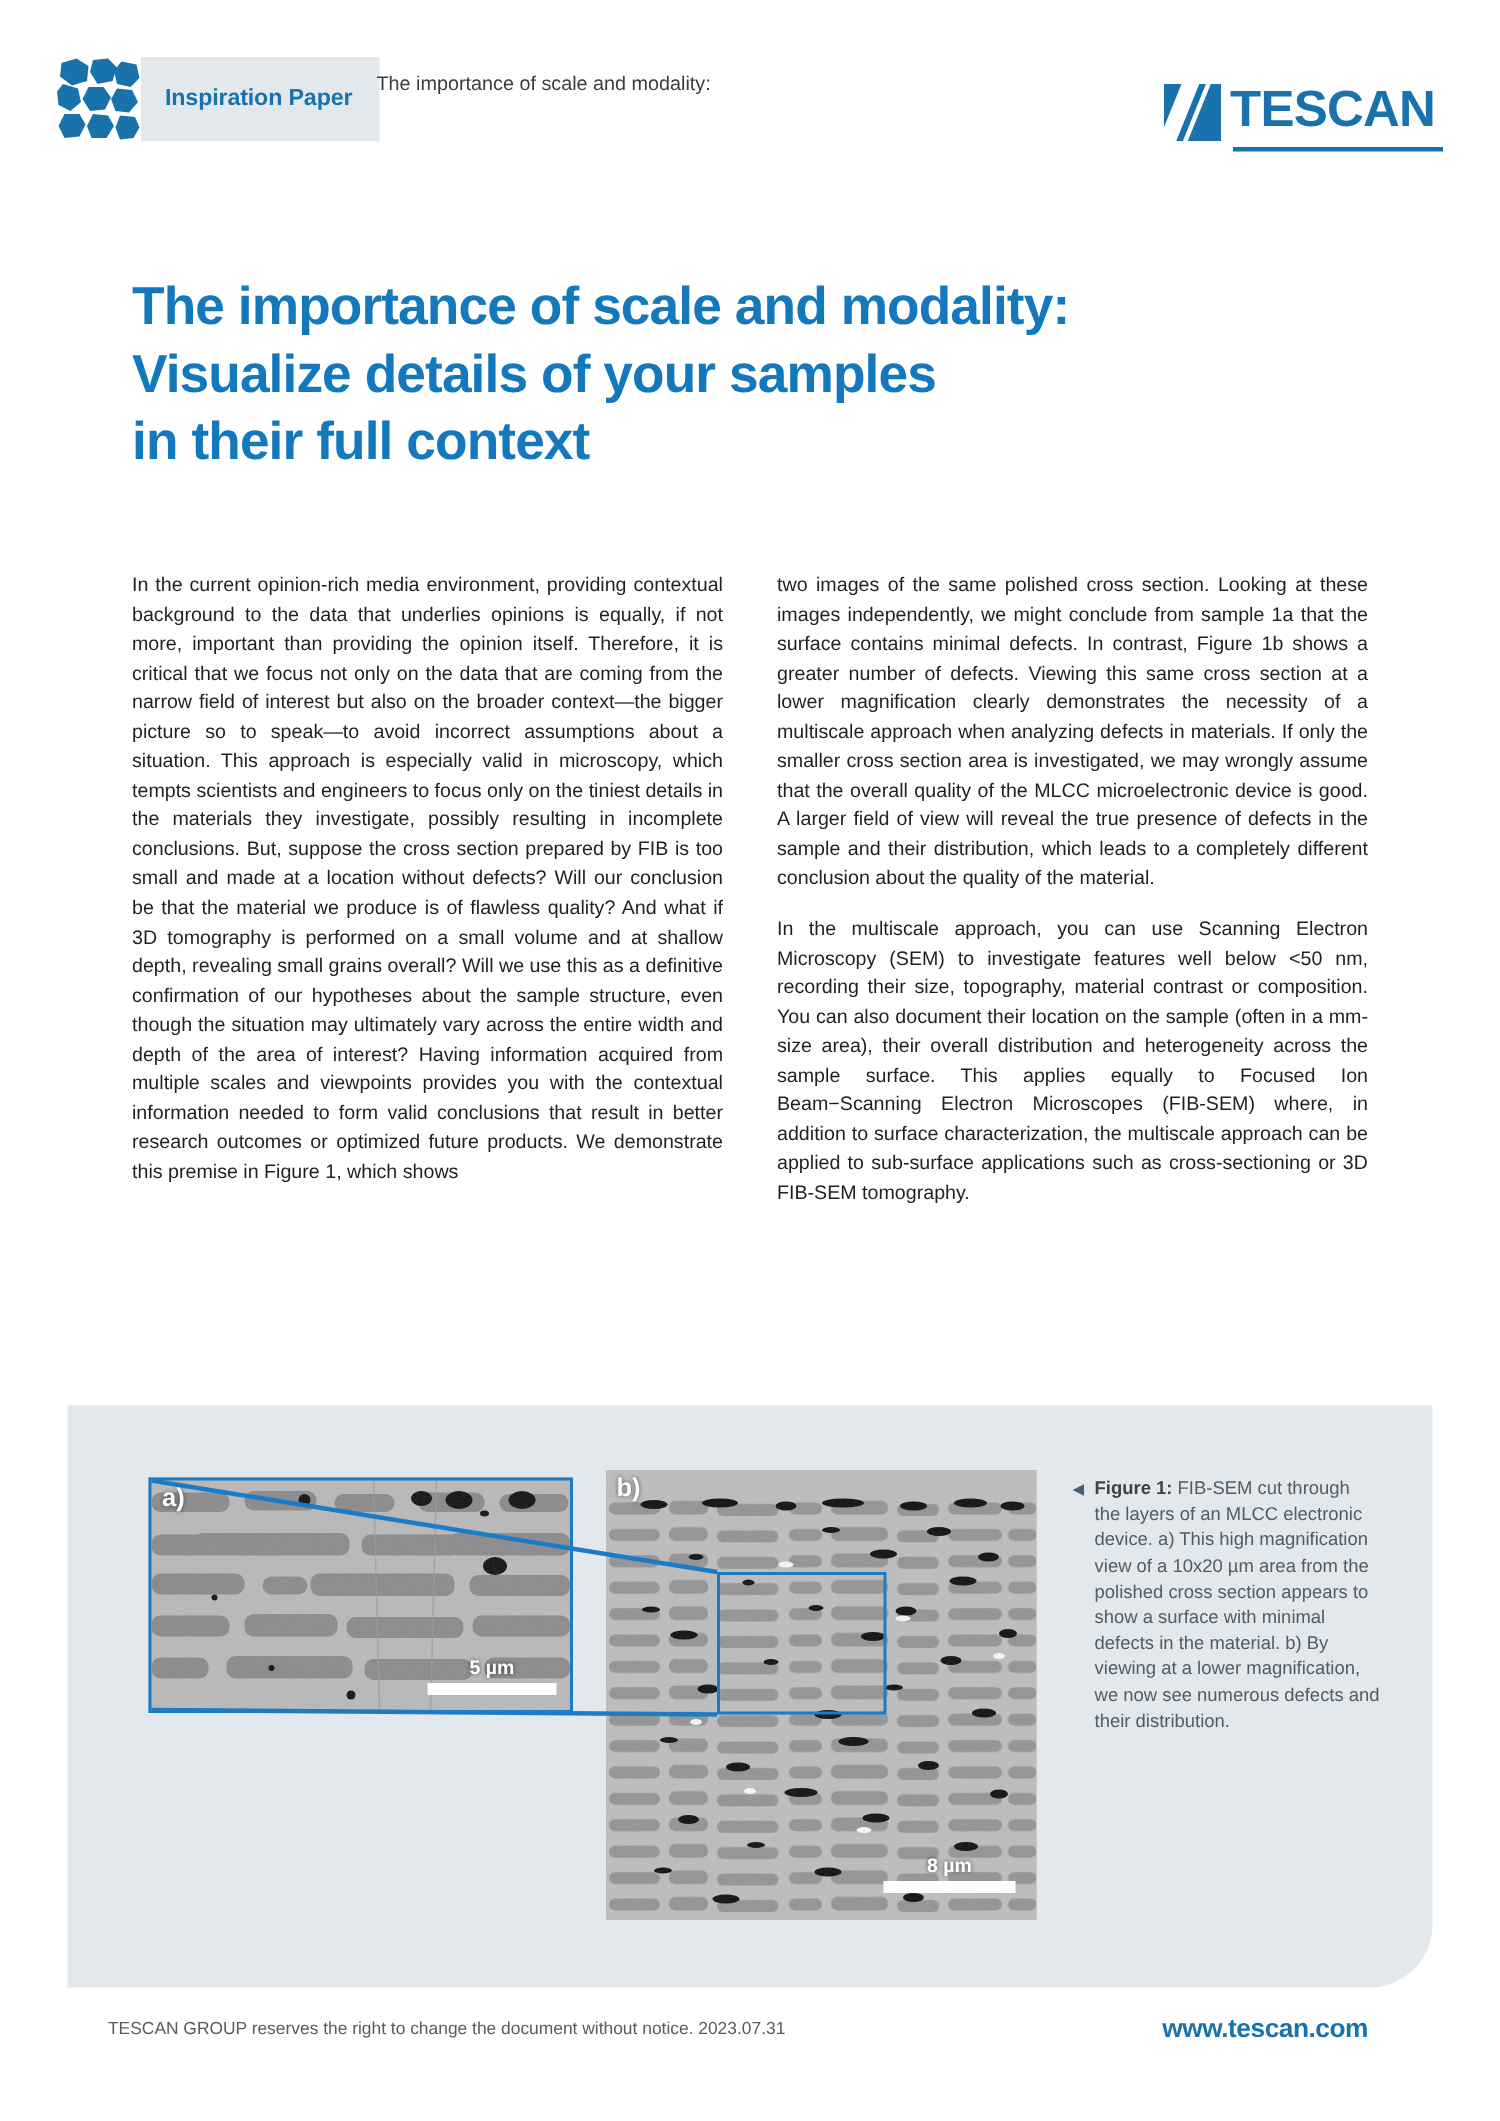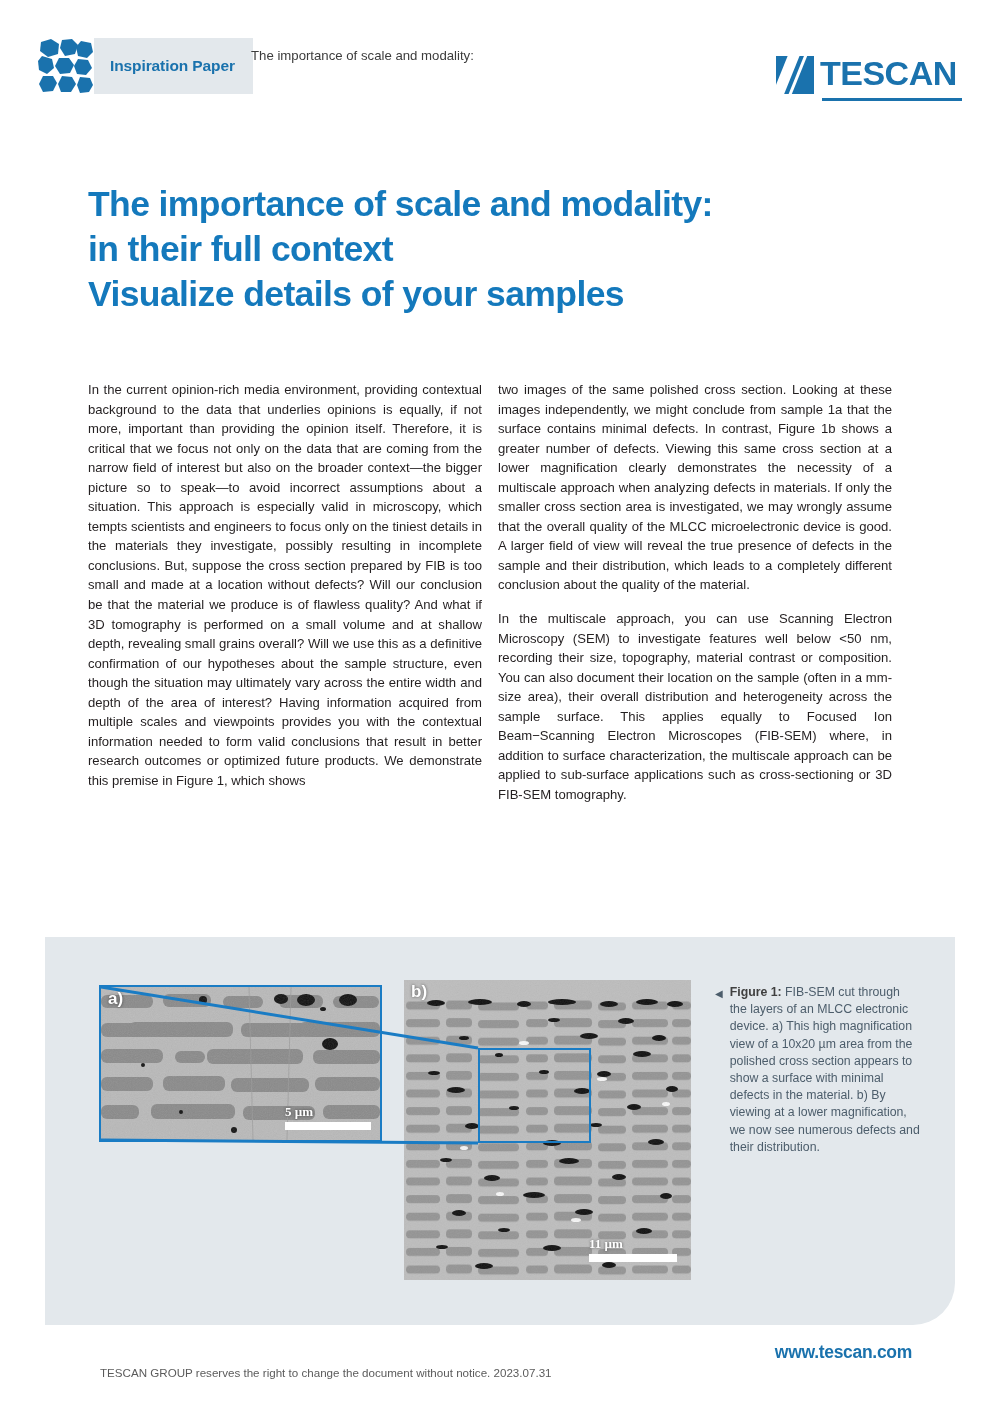--- a/index.html
+++ b/index.html
@@ -135,21 +135,21 @@
   }
   #page-title div { white-space: nowrap; }
 
   
   #columns {
     position: absolute;
     left: 88px;
     top: 380px;
     width: 824px;
     display: flex;
-    gap: 16px;
+    gap: 36px;
   }
   .col {
     width: 394px;
   }
   .col p {
     margin: 0 0 14px 0;
     font-size: 13.1px;
     line-height: 19.55px;
     text-align: justify;
     color: #231f20;
@@ -197,21 +197,21 @@
     font-size: 17px;
     font-weight: bold;
     color: #ffffff;
     text-shadow: 0 0 3px rgba(0,0,0,.55);
     z-index: 6;
   }
 
   .scale-wrap {
     position: absolute;
     z-index: 6;
-    font-family: Liberation Serif, serif;
+    text-align: center;
   }
   .scale-label {
     font-size: 13px;
     font-weight: bold;
     color: #ffffff;
     text-shadow: 0 0 3px rgba(0,0,0,.6);
     line-height: 15px;
   }
   .scale-bar {
     height: 8px;
@@ -265,25 +265,24 @@
   
   #footer-rule {
     position: absolute;
     left: 45px;
     top: 1330px;
     width: 910px;
     height: 0px;
   }
   #footer-note {
     position: absolute;
-    left: 100px;
+    left: 72px;
     top: 1346px;
     font-size: 11.6px;
     color: #5b5b5b;
-    margin-top: 20px;
   }
   #footer-url {
     position: absolute;
     right: 88px;
     top: 1342px;
     font-size: 17.5px;
     font-weight: bold;
     color: #1a72ad;
     letter-spacing: -0.3px;
     text-align: right;
@@ -326,22 +325,22 @@
       <span id="logo-slash2"></span>
     </span>
     <span id="logo-text">TESCAN</span>
     <span id="logo-underline"></span>
   </div>
 
 </div>
 
 <div id="page-title">
   <div>The importance of scale and modality:</div>
+  <div>Visualize details of your samples</div>
   <div>in their full context</div>
-  <div>Visualize details of your samples</div>
 </div>
 
 <div id="columns">
   <div class="col">
     <p>In the current opinion-rich media environment, providing contextual background to the data that underlies opinions is equally, if not more, important than providing the opinion itself. Therefore, it is critical that we focus not only on the data that are coming from the narrow field of interest but also on the broader context—the bigger picture so to speak—to avoid incorrect assumptions about a situation. This approach is especially valid in microscopy, which tempts scientists and engineers to focus only on the tiniest details in the materials they investigate, possibly resulting in incomplete conclusions. But, suppose the cross section prepared by FIB is too small and made at a location without defects? Will our conclusion be that the material we produce is of flawless quality? And what if 3D tomography is performed on a small volume and at shallow depth, revealing small grains overall? Will we use this as a definitive confirmation of our hypotheses about the sample structure, even though the situation may ultimately vary across the entire width and depth of the area of interest? Having information acquired from multiple scales and viewpoints provides you with the contextual information needed to form valid conclusions that result in better research outcomes or optimized future products. We demonstrate this premise in Figure 1, which shows</p>
   </div>
   <div class="col">
     <p>two images of the same polished cross section. Looking at these images independently, we might conclude from sample 1a that the surface contains minimal defects. In contrast, Figure 1b shows a greater number of defects. Viewing this same cross section at a lower magnification clearly demonstrates the necessity of a multiscale approach when analyzing defects in materials. If only the smaller cross section area is investigated, we may wrongly assume that the overall quality of the MLCC microelectronic device is good. A larger field of view will reveal the true presence of defects in the sample and their distribution, which leads to a completely different conclusion about the quality of the material.</p>
     <p>In the multiscale approach, you can use Scanning Electron Microscopy (SEM) to investigate features well below &lt;50 nm, recording their size, topography, material contrast or composition. You can also document their location on the sample (often in a mm-size area), their overall distribution and heterogeneity across the sample surface. This applies equally to Focused Ion Beam−Scanning Electron Microscopes (FIB-SEM) where, in addition to surface characterization, the multiscale approach can be applied to sub-surface applications such as cross-sectioning or 3D FIB-SEM tomography.</p>
   </div>
@@ -491,21 +490,21 @@
         <ellipse cx="262" cy="124" rx="4" ry="2"></ellipse>
           <ellipse cx="60" cy="168" rx="4" ry="2"></ellipse>
         <ellipse cx="172" cy="240" rx="5" ry="2"></ellipse>
           <ellipse cx="96" cy="214" rx="4" ry="2"></ellipse>
       </g>
       <rect width="287" height="300" filter="url(#grainB)" opacity="0.5"></rect>
     </svg>
     <span class="panel-letter">b)</span>
     <div id="roi-box"></div>
     <div class="scale-wrap" id="scale-b">
-      <div class="scale-label">11 µm</div>
+      <div class="scale-label">8 µm</div>
       <div class="scale-bar"></div>
     </div>
   </div>
 
   <div id="figure-caption">
     <span id="caption-marker">◀</span>
     <span id="caption-text"><b>Figure 1:</b><span> FIB-SEM cut through the layers of an MLCC electronic device. a) This high magnification view of a 10x20 µm area from the polished cross section appears to show a surface with minimal defects in the material. b) By viewing at a lower magnification, we now see numerous defects and their distribution.</span></span>
   </div>
 
 </div>

